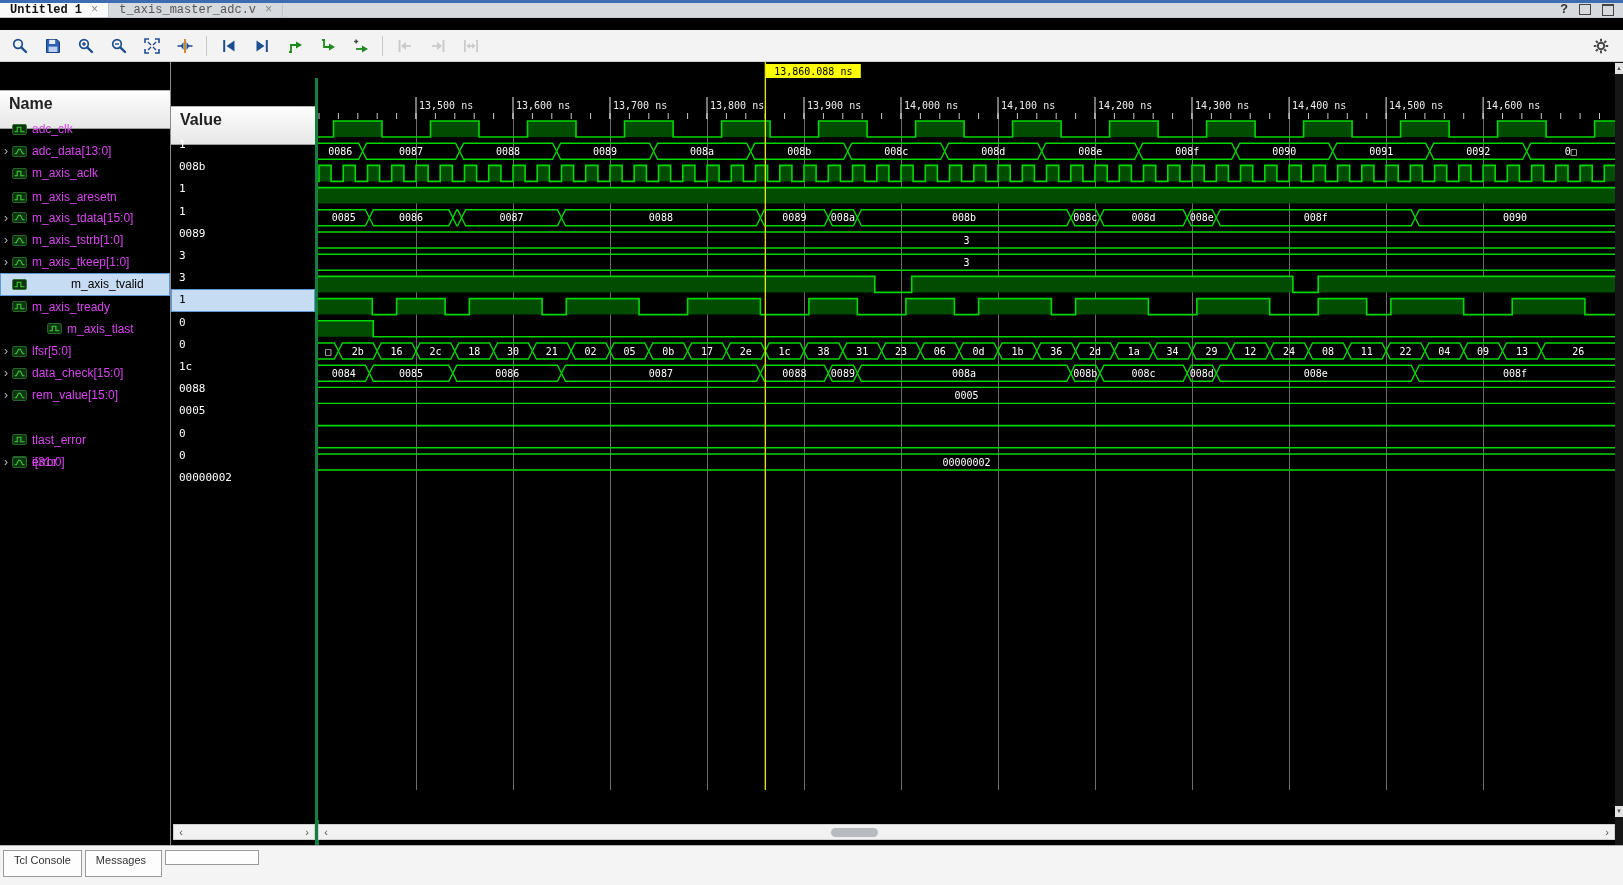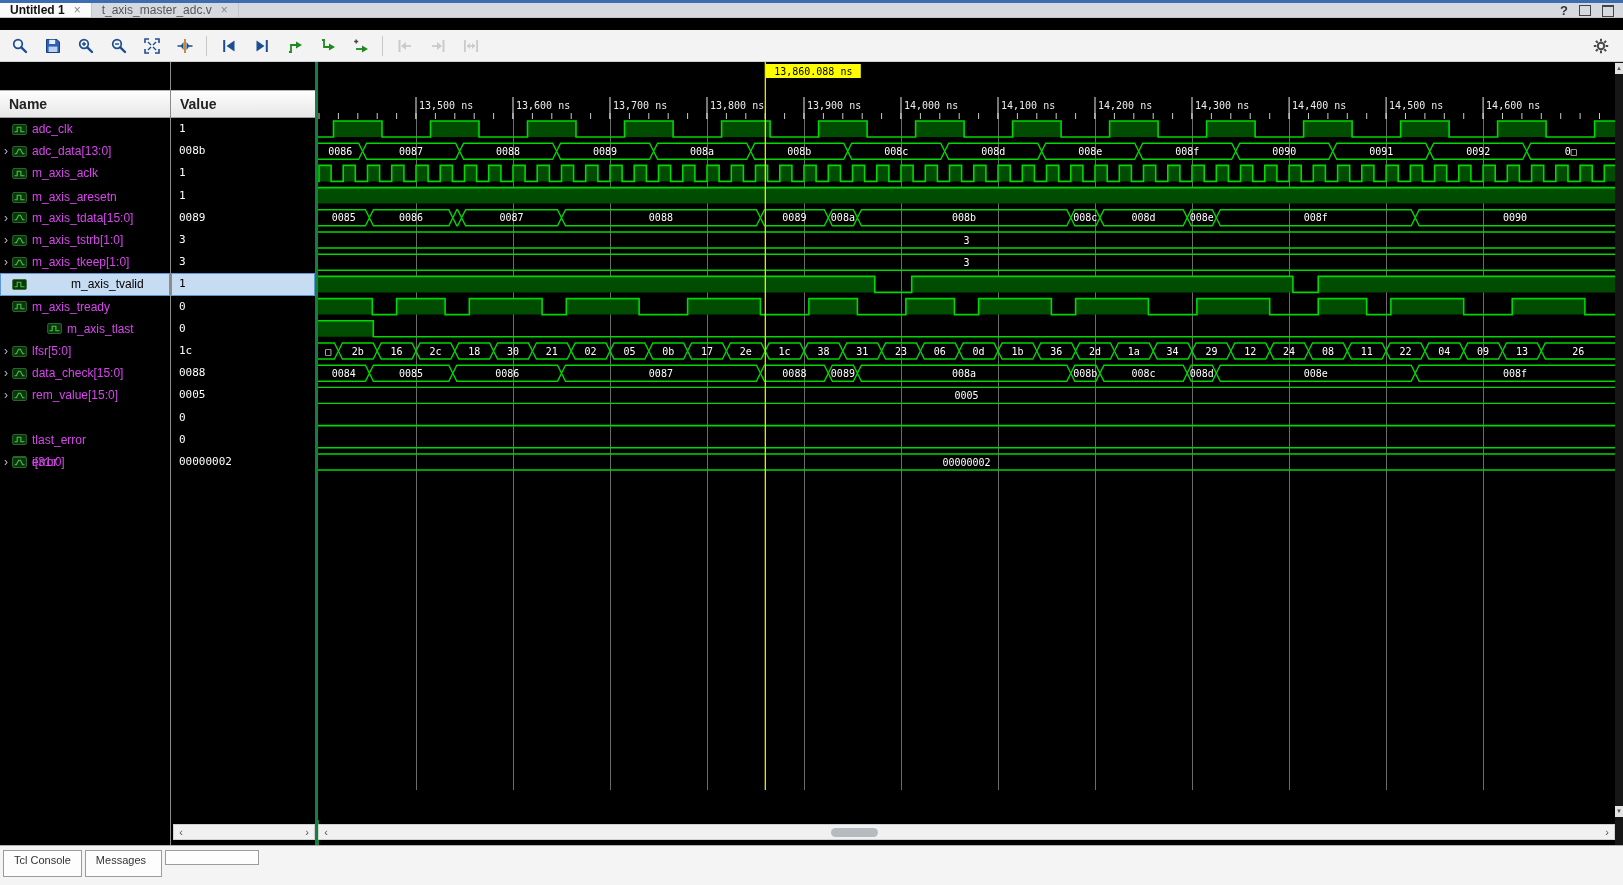--- a/index.html
+++ b/index.html
@@ -1,42 +1,42 @@
 <!DOCTYPE html>
 <html><head>
 <meta charset="utf-8">
 <style>
   html,body{margin:0;padding:0;background:#222;}
   .app{position:relative;width:1623px;height:885px;background:#000;overflow:hidden;
        font-family:"Liberation Sans",sans-serif;}
   .topline{position:absolute;top:0;left:0;right:0;height:3px;background:#3e6cb0;}
   .tabbar{position:absolute;top:3px;left:0;right:0;height:15px;background:#d6d9de;
-          display:flex;align-items:flex-start;border-bottom:1px solid #c2c5ca;box-sizing:border-box;}
+          display:flex;align-items:flex-end;border-bottom:1px solid #c2c5ca;box-sizing:border-box;font-family:Liberation Mono, monospace;}
   .tab{display:flex;align-items:center;padding:0 10px;border-right:1px solid #c2c5ca;}
   .tab.active{background:#fafafa;}
   .tlab{font-size:12px;color:#555;white-space:nowrap;}
   .tab.active .tlab{font-weight:bold;color:#111;}
   .tx{margin-left:9px;color:#888;font-size:12px;line-height:1;}
   .tb-right{margin-left:auto;display:flex;align-items:center;gap:11px;padding-right:9px;}
   .help{font-weight:bold;color:#333;font-size:13px;}
   .wicon{width:10px;height:9px;border:1px solid #444;display:inline-block;background:#d6d9de;}
   .wicon.max{border-top-width:2px;}
   .toolbar{position:absolute;top:30px;left:0;right:0;height:32px;background:#f3f3f3;
            border-bottom:1px solid #cfcfcf;display:flex;align-items:center;padding-left:3px;box-sizing:border-box;}
   .tbtn{width:27px;height:26px;display:flex;align-items:center;justify-content:center;margin:0 3px;border-radius:2px;}
   .tbtn .icw{display:flex;}
   .tbtn svg{width:18px;height:18px;}
   .tbtn.disabled{opacity:.45;}
   .tbtn.right{margin-left:auto;margin-right:9px;}
   .tsep{width:1px;height:20px;background:#c8c8c8;margin:0 5px;}
   .main{position:absolute;top:62px;left:0;width:1623px;height:783px;background:#000;}
   .names{position:absolute;left:0;top:0;width:170px;height:100%;border-right:1px solid #8a8a8a;box-sizing:content-box;}
-  .values{position:absolute;left:171px;top:0;width:144px;height:100%;border-right:4px solid #15803d;}
-  .colhead{position:absolute;top:28px;left:0;right:0;height:28px;background:linear-gradient(#fdfdfd,#e7e7e7);
-           border-top:1px solid #b5b5b5;border-bottom:1px solid #9d9d9d;color:#222;font-size:14px;font-weight:bold;
+  .values{position:absolute;left:171px;top:16px;width:144px;height:100%;border-right:4px solid #15803d;}
+  .colhead{position:absolute;top:28px;left:0;right:0;height:39px;background:linear-gradient(#fdfdfd,#e7e7e7);
+           border-top:1px solid #b5b5b5;border-bottom:1px solid #9d9d9d;color:#222;font-size:16px;font-weight:bold;
            line-height:26px;padding-left:9px;box-sizing:border-box;}
   .rows{position:absolute;left:0;right:0;top:0;bottom:0;}
   .nrow{position:absolute;left:0;right:0;height:22.2px;display:flex;align-items:center;}
   .nrow.sel{background:#c6dcf2;outline:1px solid #5d97d6;outline-offset:-1px;}
   .exp{width:12px;text-align:center;color:#b9b9b9;font-size:12px;flex:none;}
   .sig-ic{flex:none;margin-right:5px;display:flex;}
   .nlab{color:#d946ef;font-size:12px;white-space:nowrap;}
   .nrow.sel .nlab{color:#000;padding-left:39px;}
   .vrow{position:absolute;left:0;right:0;height:22.2px;line-height:22.2px;color:#fff;
         font-family:"DejaVu Sans Mono",monospace;font-size:11px;padding-left:8px;box-sizing:border-box;}

